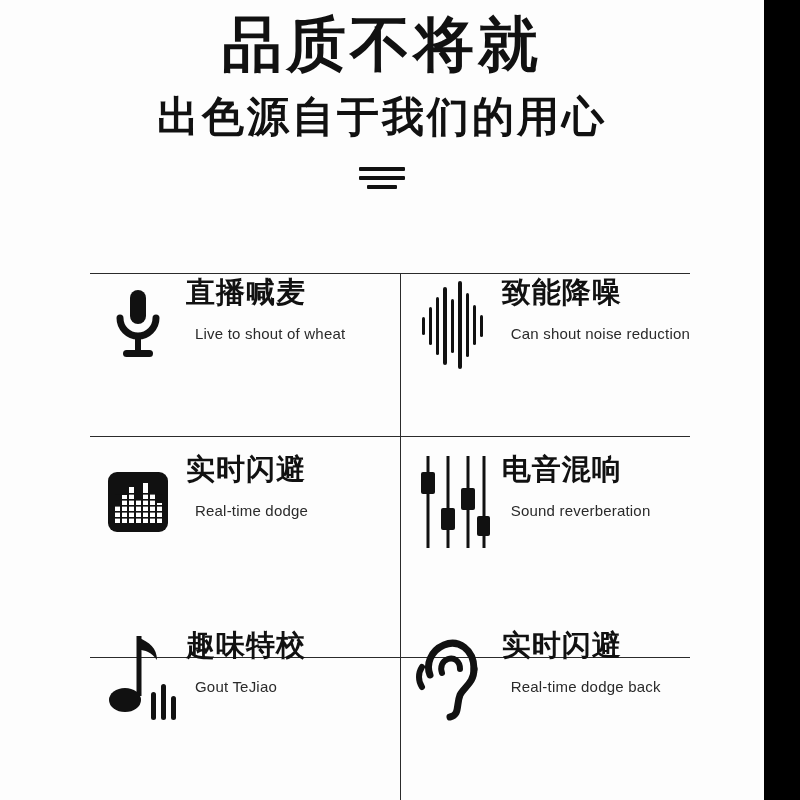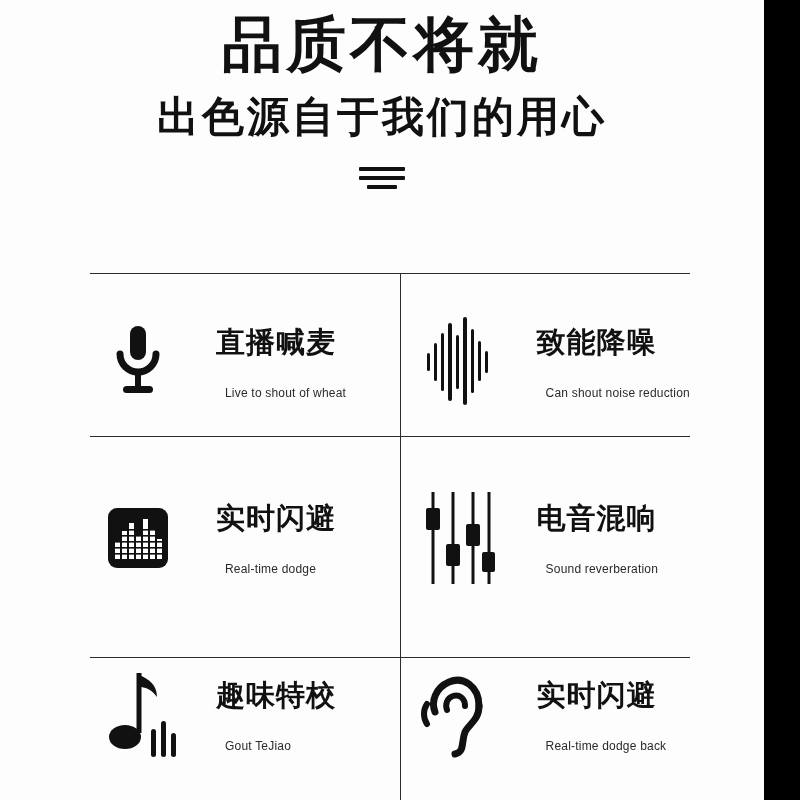--- a/index.html
+++ b/index.html
@@ -72,24 +72,22 @@
     top: 273px;
     width: 600px;
     height: 530px;
     display: grid;
     grid-template-columns: 1fr 1fr;
     grid-template-rows: 1fr 1fr 1fr;
   }
   .cell {
     position: relative;
     display: flex;
-    align-items: center;
     padding-left: 6px;
     box-sizing: border-box;
-    gap: 30px;
   }
   .cell.col2 { padding-left: 40px; }
   .hline {
     position: absolute;
     left: 90px;
     width: 600px;
     height: 1px;
     background: #2b2b2b;
   }
   .hline.h1 { top: 273px; }
@@ -116,22 +114,22 @@
   }
   .label-cn {
     font-family: "DejaVu Sans", sans-serif;
     font-weight: bold;
     font-size: 29px;
     letter-spacing: 1px;
     color: #111;
     white-space: nowrap;
   }
   .label-en {
-    margin-top: 23px;
-    font-size: 12px;
+    margin-top: 12px;
+    font-size: 15px;
     color: #2a2a2a;
     letter-spacing: 0.2px;
     white-space: nowrap;
     padding-left: 9px;
   }
 </style>
 </head>
 <body>
 
 <div class="poster">

